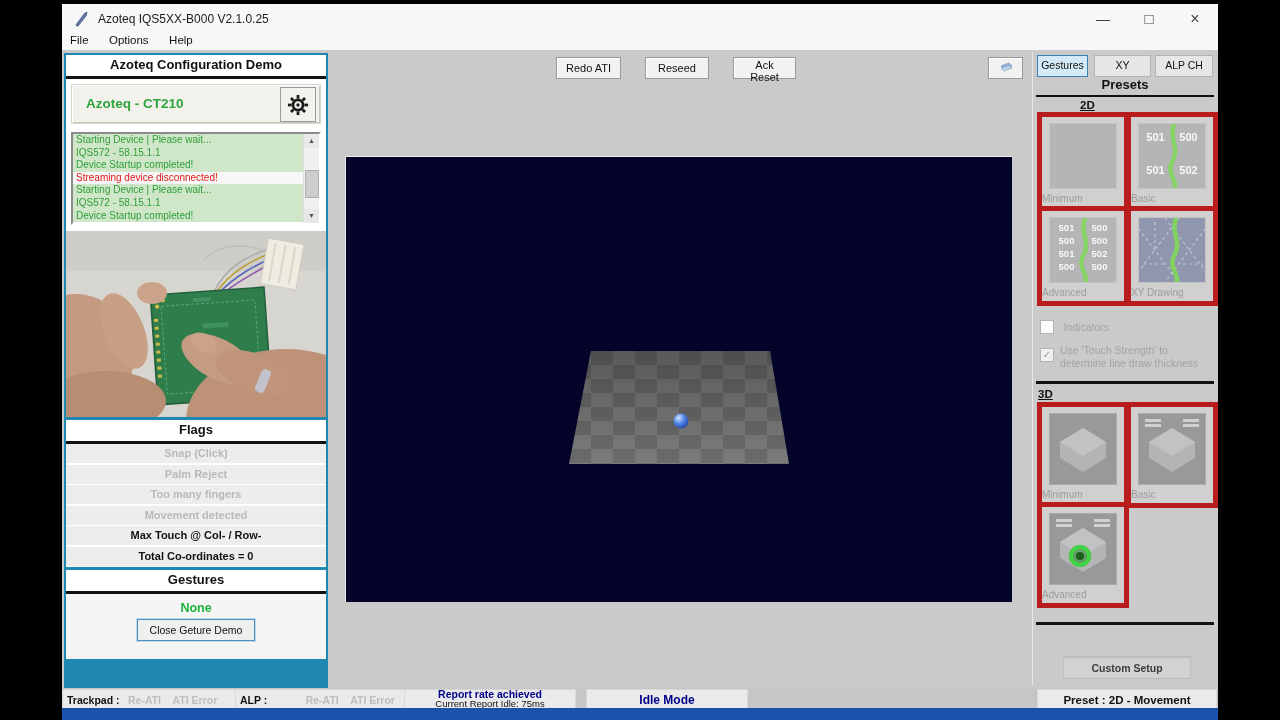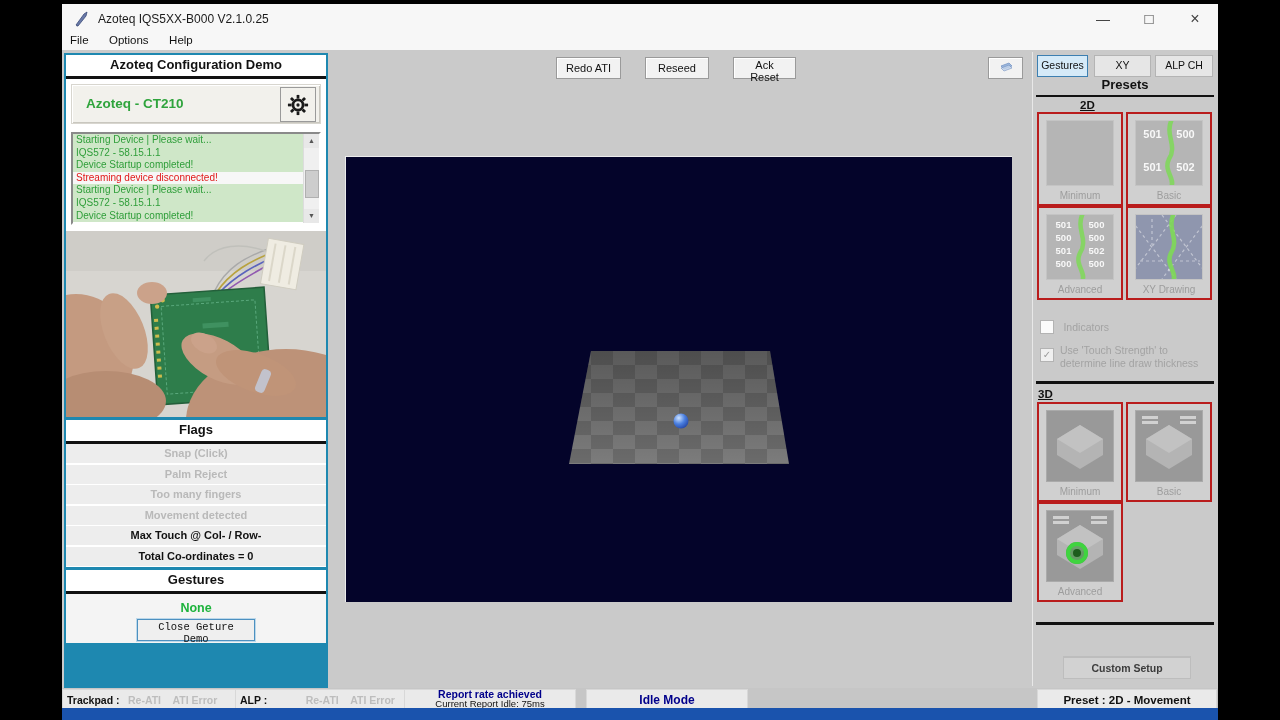--- a/index.html
+++ b/index.html
@@ -25,33 +25,33 @@
   #logscroll{position:absolute;right:0;top:0;bottom:0;width:15px;background:#f0f0f0;border-left:1px solid #dcdcdc;}
   .scr-arrow{position:absolute;left:0;width:15px;height:14px;font-size:7px;color:#555;text-align:center;line-height:14px;background:#e8e8e8;}
   #scr-thumb{position:absolute;left:1px;top:36px;width:12px;height:26px;background:#cdcdcd;border:1px solid #b0b0b0;}
   #photo{margin-top:6px;height:186px;flex:none;overflow:hidden;}
   .sep{height:3px;background:#1e88b0;flex:none;}
   .flagrow{height:19px;margin-bottom:1.5px;background:#ededed;text-align:center;font-size:11px;font-weight:bold;line-height:19px;flex:none;}
   .flag-off{color:#b9b9b9;}
   .flag-on{color:#111;}
   #gestbody{background:#f4f4f4;flex:none;}
   #gestnone{height:25px;text-align:center;font-size:12.5px;font-weight:bold;color:#1db33c;line-height:28px;}
-  #gestbtnrow{height:24px;text-align:center;font-family:Liberation Mono, monospace;}
+  #gestbtnrow{height:40px;text-align:center;}
   #gestbtn{width:118px;height:22px;font-size:10.5px;color:#111;background:#efefef;border:1px solid #4d90c0;box-shadow:0 0 0 1px #bcd8ea;font-family:inherit;}
   #lp-footer{flex:1;background:#1e88b0;}
   
   .topbtn{top:57px;height:22px;background:#f2f2f2;border:1px solid #9a9a9a;box-shadow:inset 1px 1px 0 #fff;font-size:11px;color:#111;text-align:center;font-family:inherit;}
   #canvas{left:345px;top:156px;width:666px;height:445px;background:#04042a;border-top:1px solid #ececec;border-left:1px solid #ececec;}
   
   #rightdivider{left:1032px;top:52px;width:1px;height:634px;background:#e8e8e8;}
   .tab{top:55px;height:20px;font-size:10.5px;text-align:center;line-height:19px;color:#111;background:#e6e6e6;border:1px solid #b4b4b4;}
   .tab.active{background:#d5eaf8;border:1px solid #3c7fb1;}
   #presets-hdr{left:1036px;top:77px;width:178px;text-align:center;font-size:13px;font-weight:bold;color:#111;border-bottom:2.5px solid #111;padding-bottom:3px;}
   .grp-label{font-size:11.5px;font-weight:bold;color:#111;text-decoration:underline;}
-  .tile{width:82px;background:#d0d0d0;border:2px solid #b91c1c;text-align:center;}
+  .tile{width:82px;background:#d0d0d0;border:5px solid #b91c1c;}
   .tile .img{margin:6px auto 2px auto;width:66px;height:64px;background:#b5b5b5;border:1px solid #c4c4c4;position:relative;overflow:hidden;}
   .tile .cap{font-size:10px;color:#9d9d9d;line-height:16px;}
   .numrow{display:flex;justify-content:space-around;color:rgba(255,255,255,0.9);font-weight:bold;}
   .n2{font-size:11px;line-height:15px;padding-top:6px;}
   .n4{font-size:9.5px;line-height:13px;}
   .curve{position:absolute;left:0;top:0;}
   .cb-box{width:12px;height:12px;background:#fbfbfb;border:1px solid #b3b3b3;display:inline-block;vertical-align:middle;text-align:center;line-height:12px;font-size:10px;color:#9a9a9a;}
   .cb-label{font-size:10.5px;color:#a3a3a3;vertical-align:middle;}
   .divider{height:2.5px;background:#111;}
   .img3d{margin:6px auto 2px auto;width:66px;height:70px;background:#999;border:1px solid #aaa;position:relative;overflow:hidden;}

